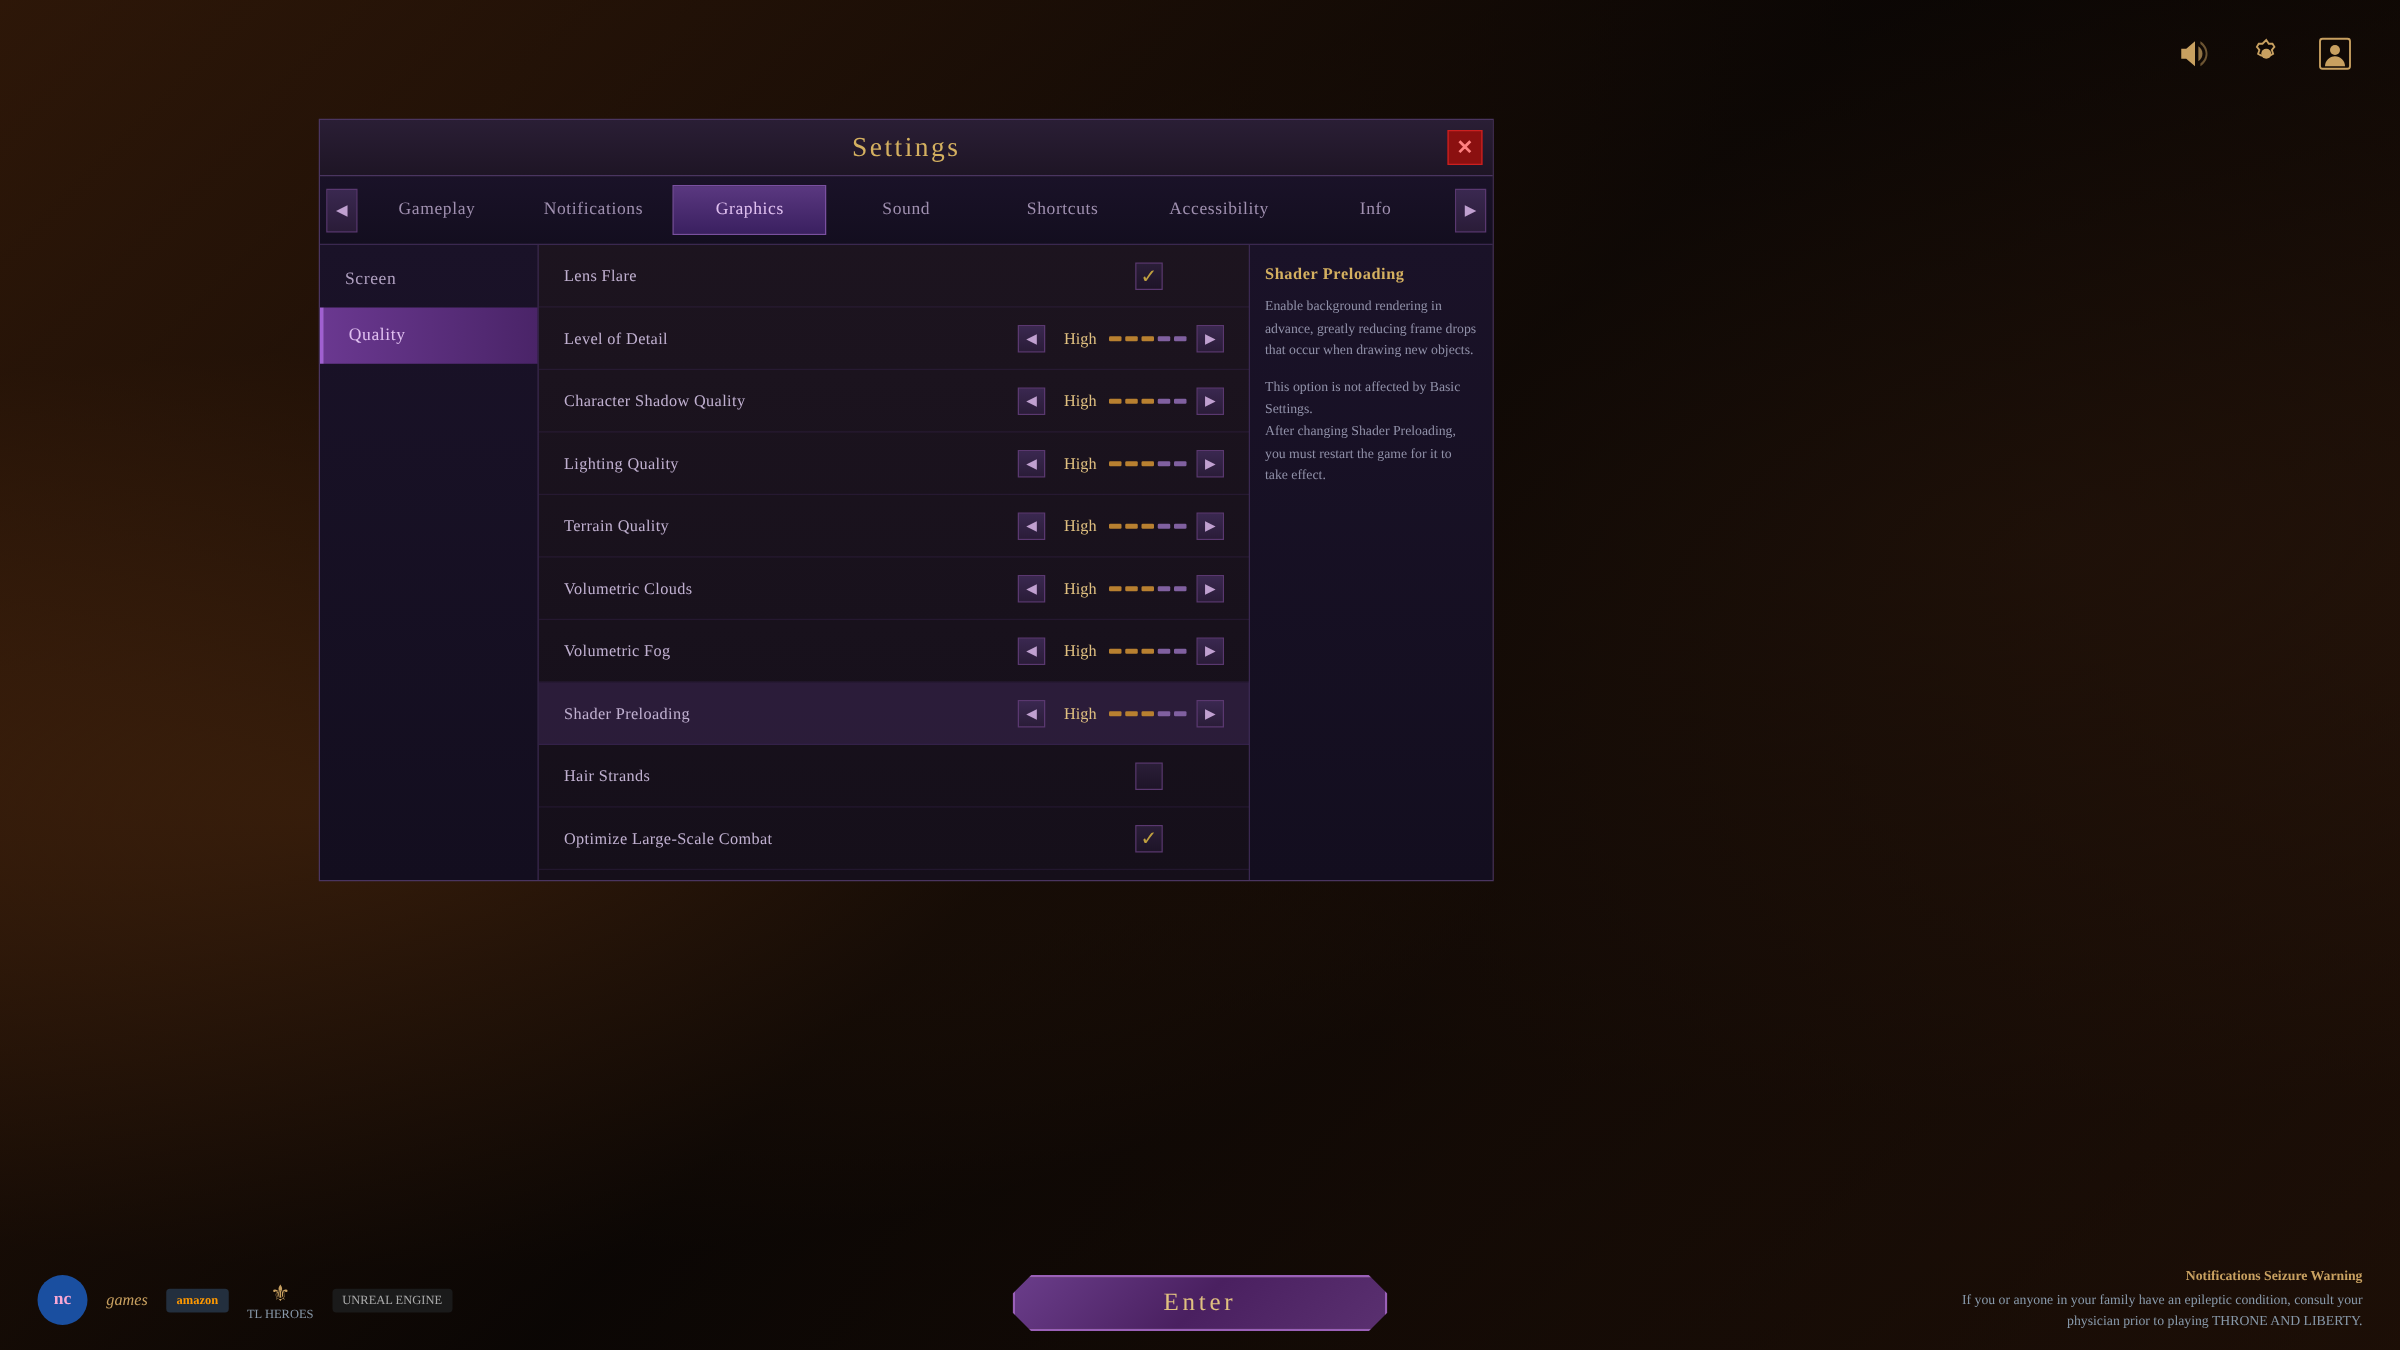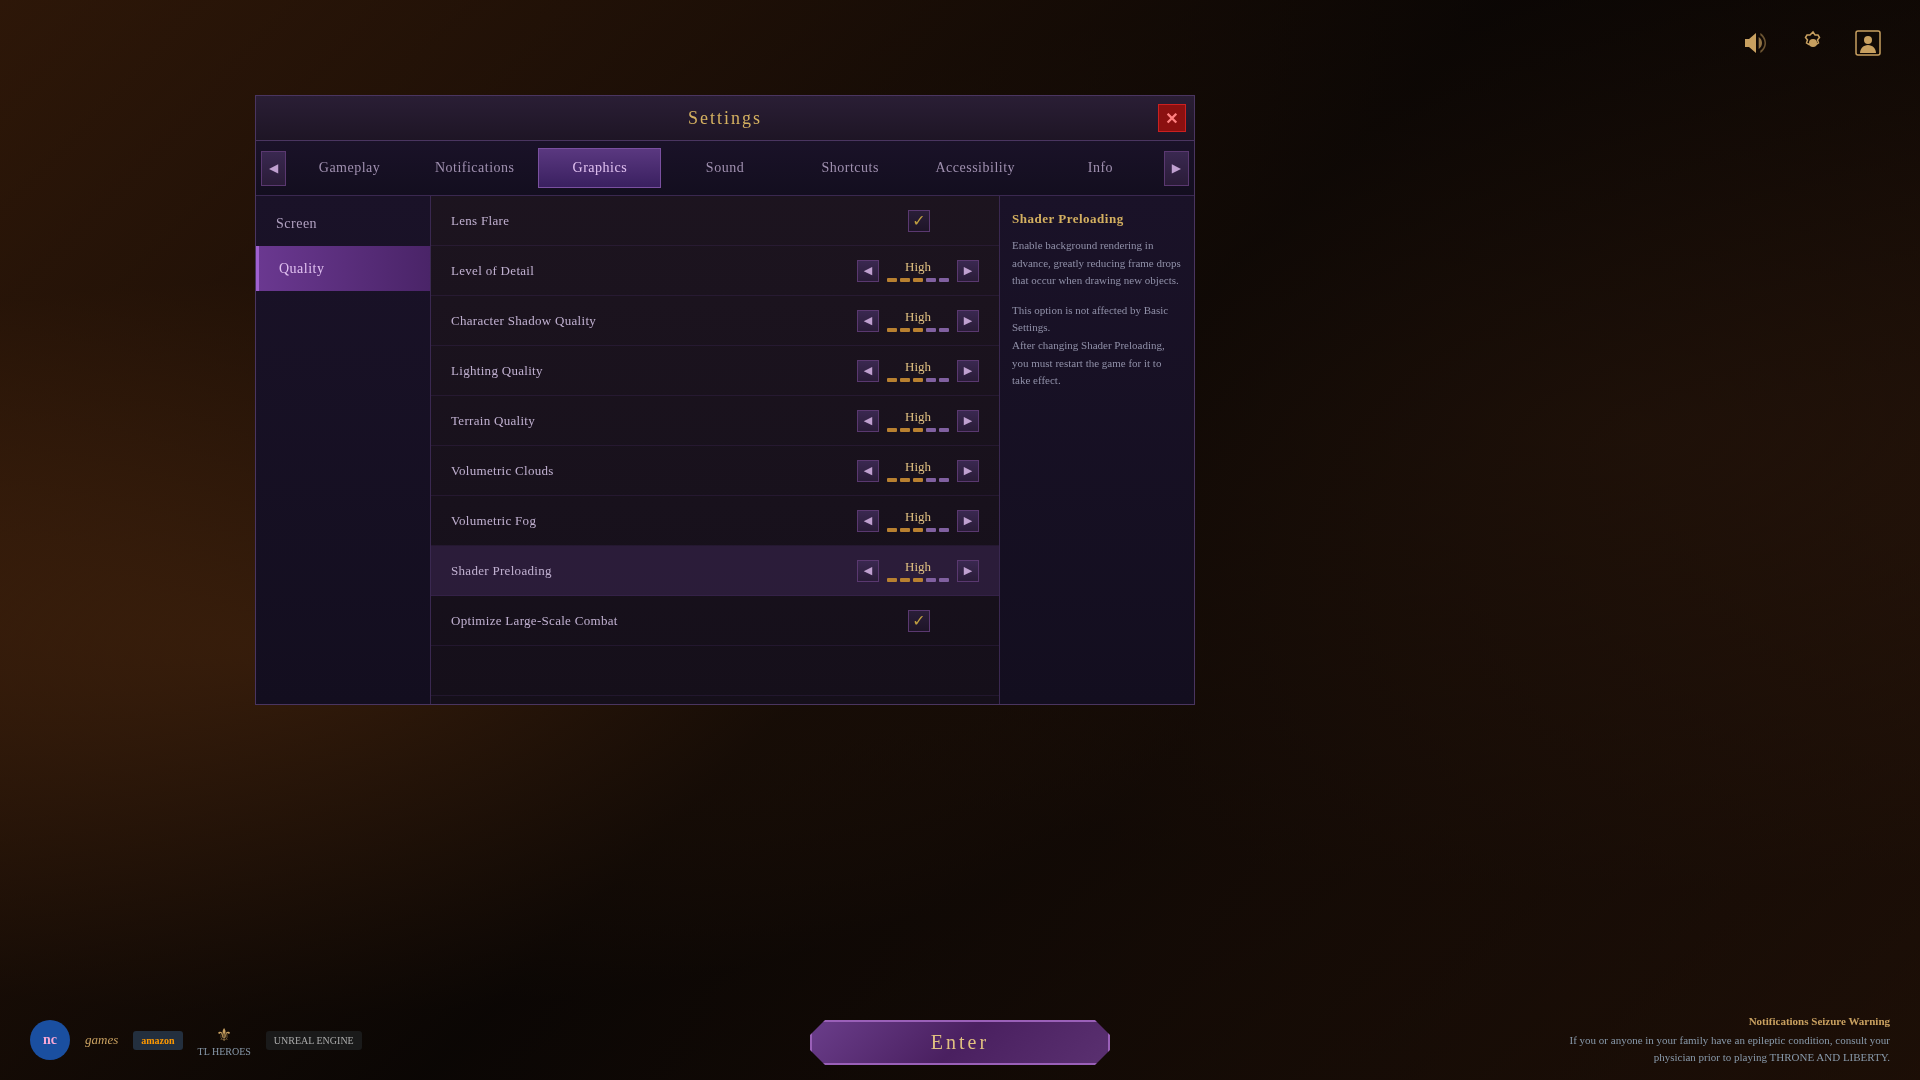--- a/index.html
+++ b/index.html
@@ -172,21 +172,21 @@
       background: linear-gradient(180deg, #2a1e35 0%, #1e1525 100%);
       border-bottom: 1px solid #4a3560;
       display: flex;
       align-items: center;
       justify-content: center;
       position: relative;
     }
 
     .dialog-title {
       color: #d4b060;
-      font-size: 18px;
+      font-size: 22px;
       letter-spacing: 2px;
     }
 
     .close-button {
       position: absolute;
       right: 8px;
       top: 50%;
       transform: translateY(-50%);
       width: 28px;
       height: 28px;
@@ -402,21 +402,21 @@
 
     .info-panel-text {
       color: #9090a8;
       font-size: 11px;
       line-height: 1.6;
     }
 
     
     .value-with-dots {
       display: flex;
-      flex-direction: column;
+      flex-direction: row;
       align-items: center;
       gap: 3px;
     }
   </style>
 </head>
 <body>
 
 <div class="bg"></div>
 <div class="bg-overlay"></div>
 
@@ -601,20 +601,26 @@
               <div class="quality-dot active"></div>
               <div class="quality-dot active"></div>
               <div class="quality-dot"></div>
               <div class="quality-dot"></div>
             </div>
           </div>
           <div class="arrow-btn">▶</div>
         </div>
       </div>
 
+      <div class="setting-row">
+        <span class="setting-label">Hair Strands</span>
+        <div class="setting-control">
+          <div class="checkbox-control unchecked" style="border-color:#5a3870;"></div>
+        </div>
+      </div>
 
       <div class="setting-row">
         <span class="setting-label">Optimize Large-Scale Combat</span>
         <div class="setting-control">
           <div class="checkbox-control checked">✓</div>
         </div>
       </div>
 
       <div class="setting-row">
         

